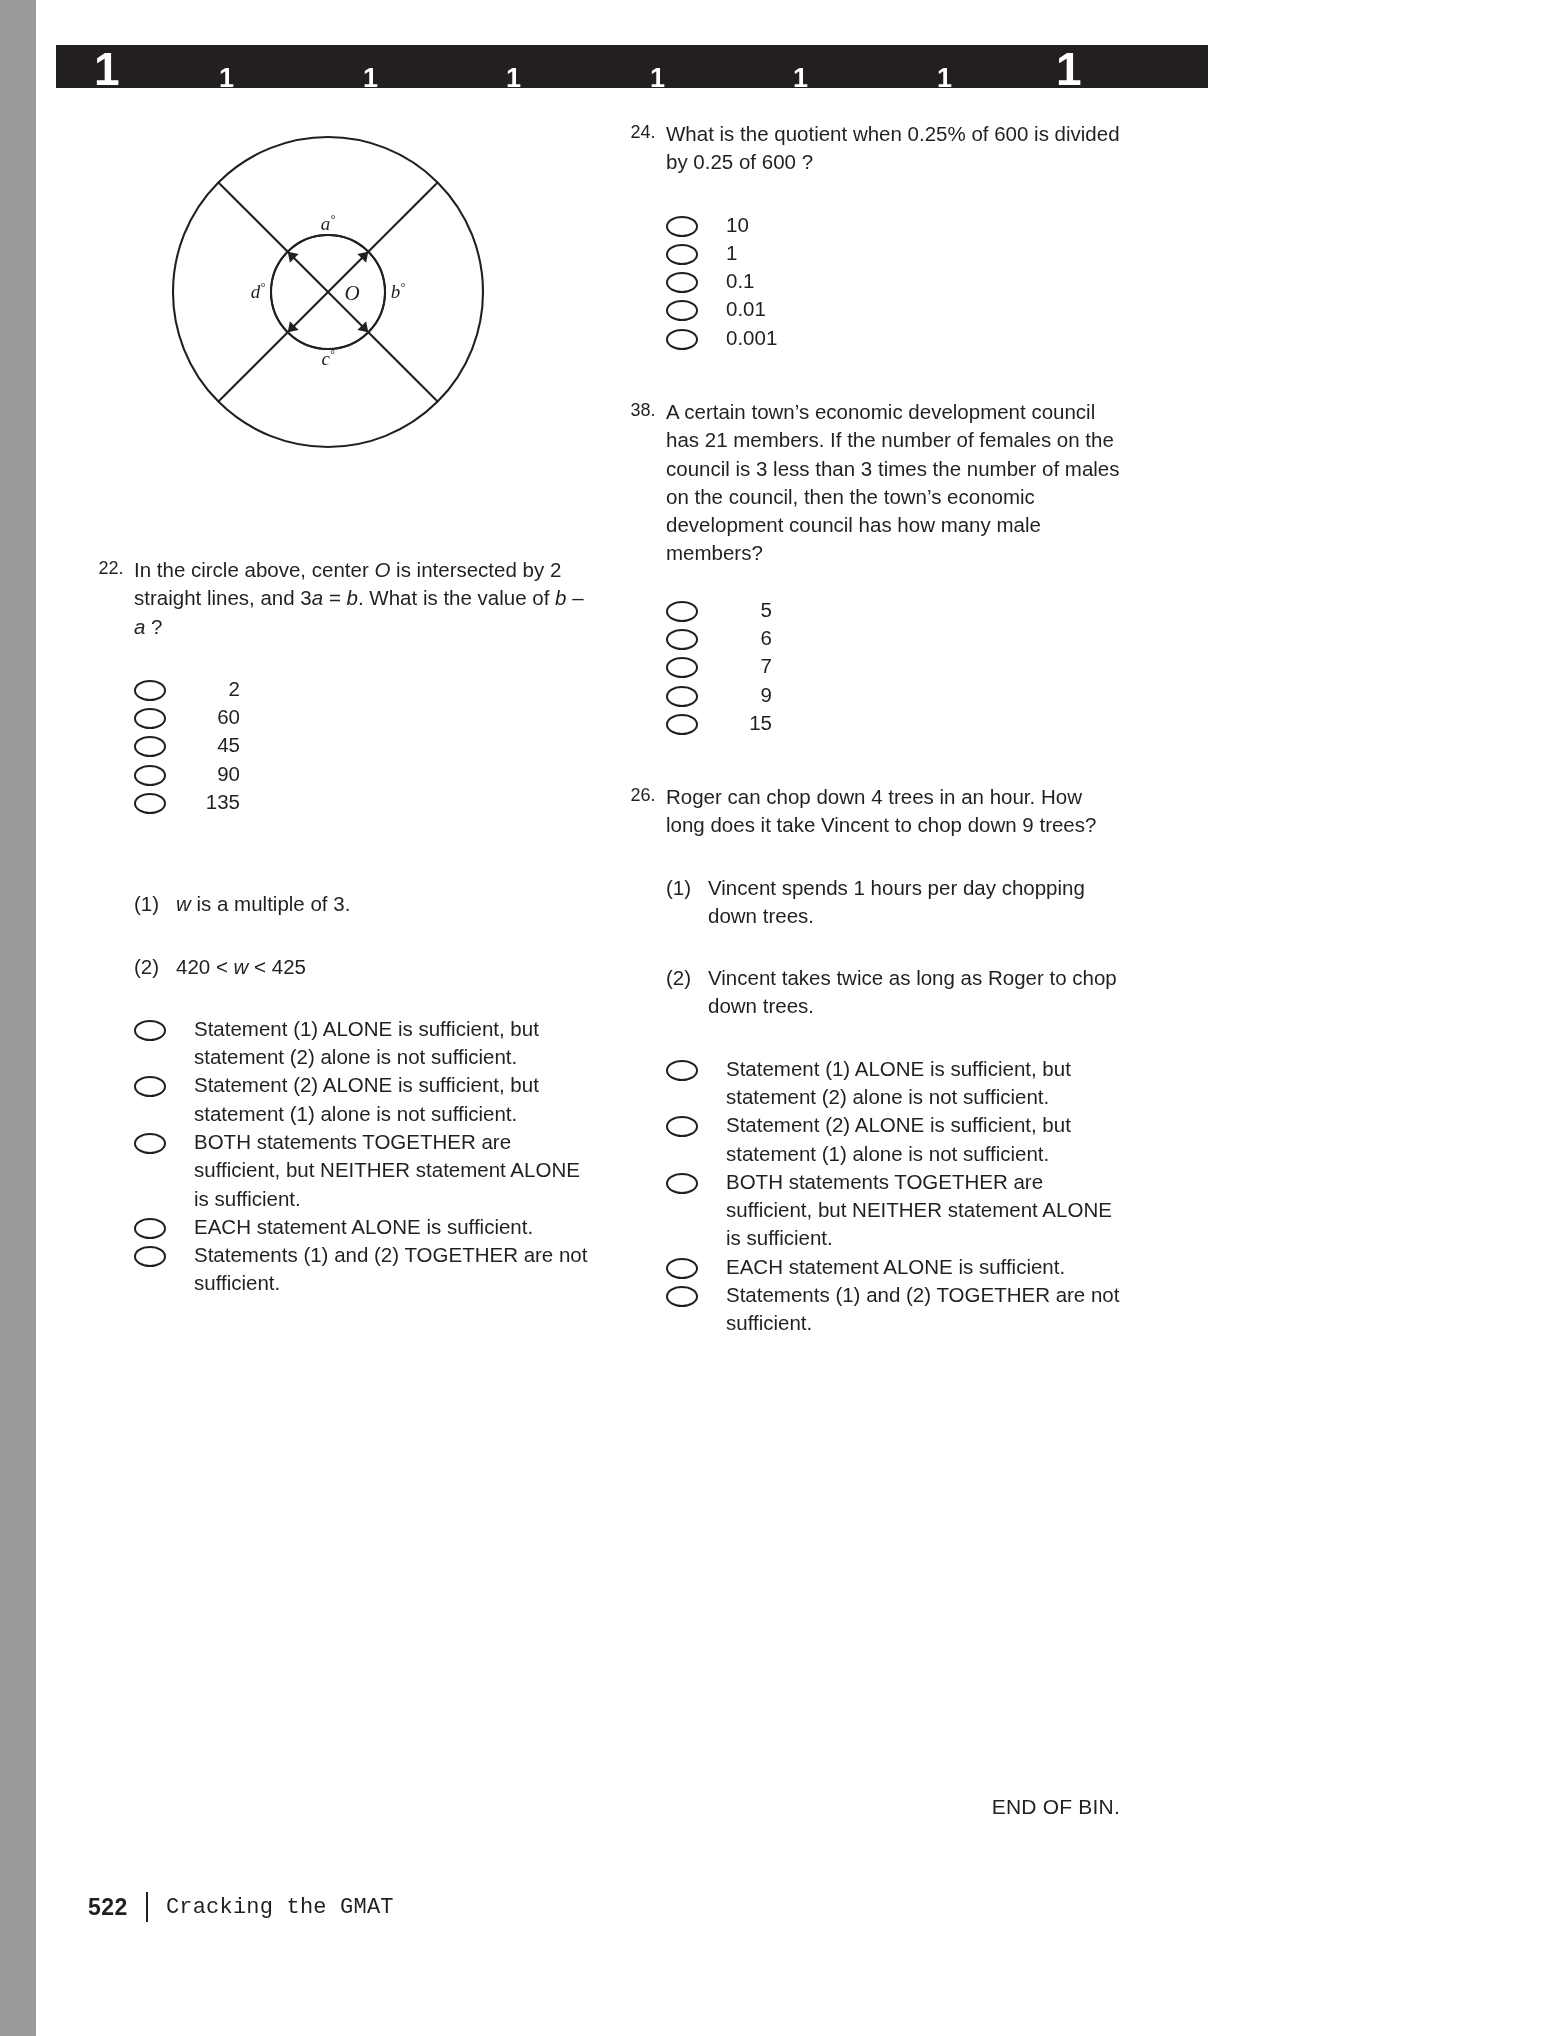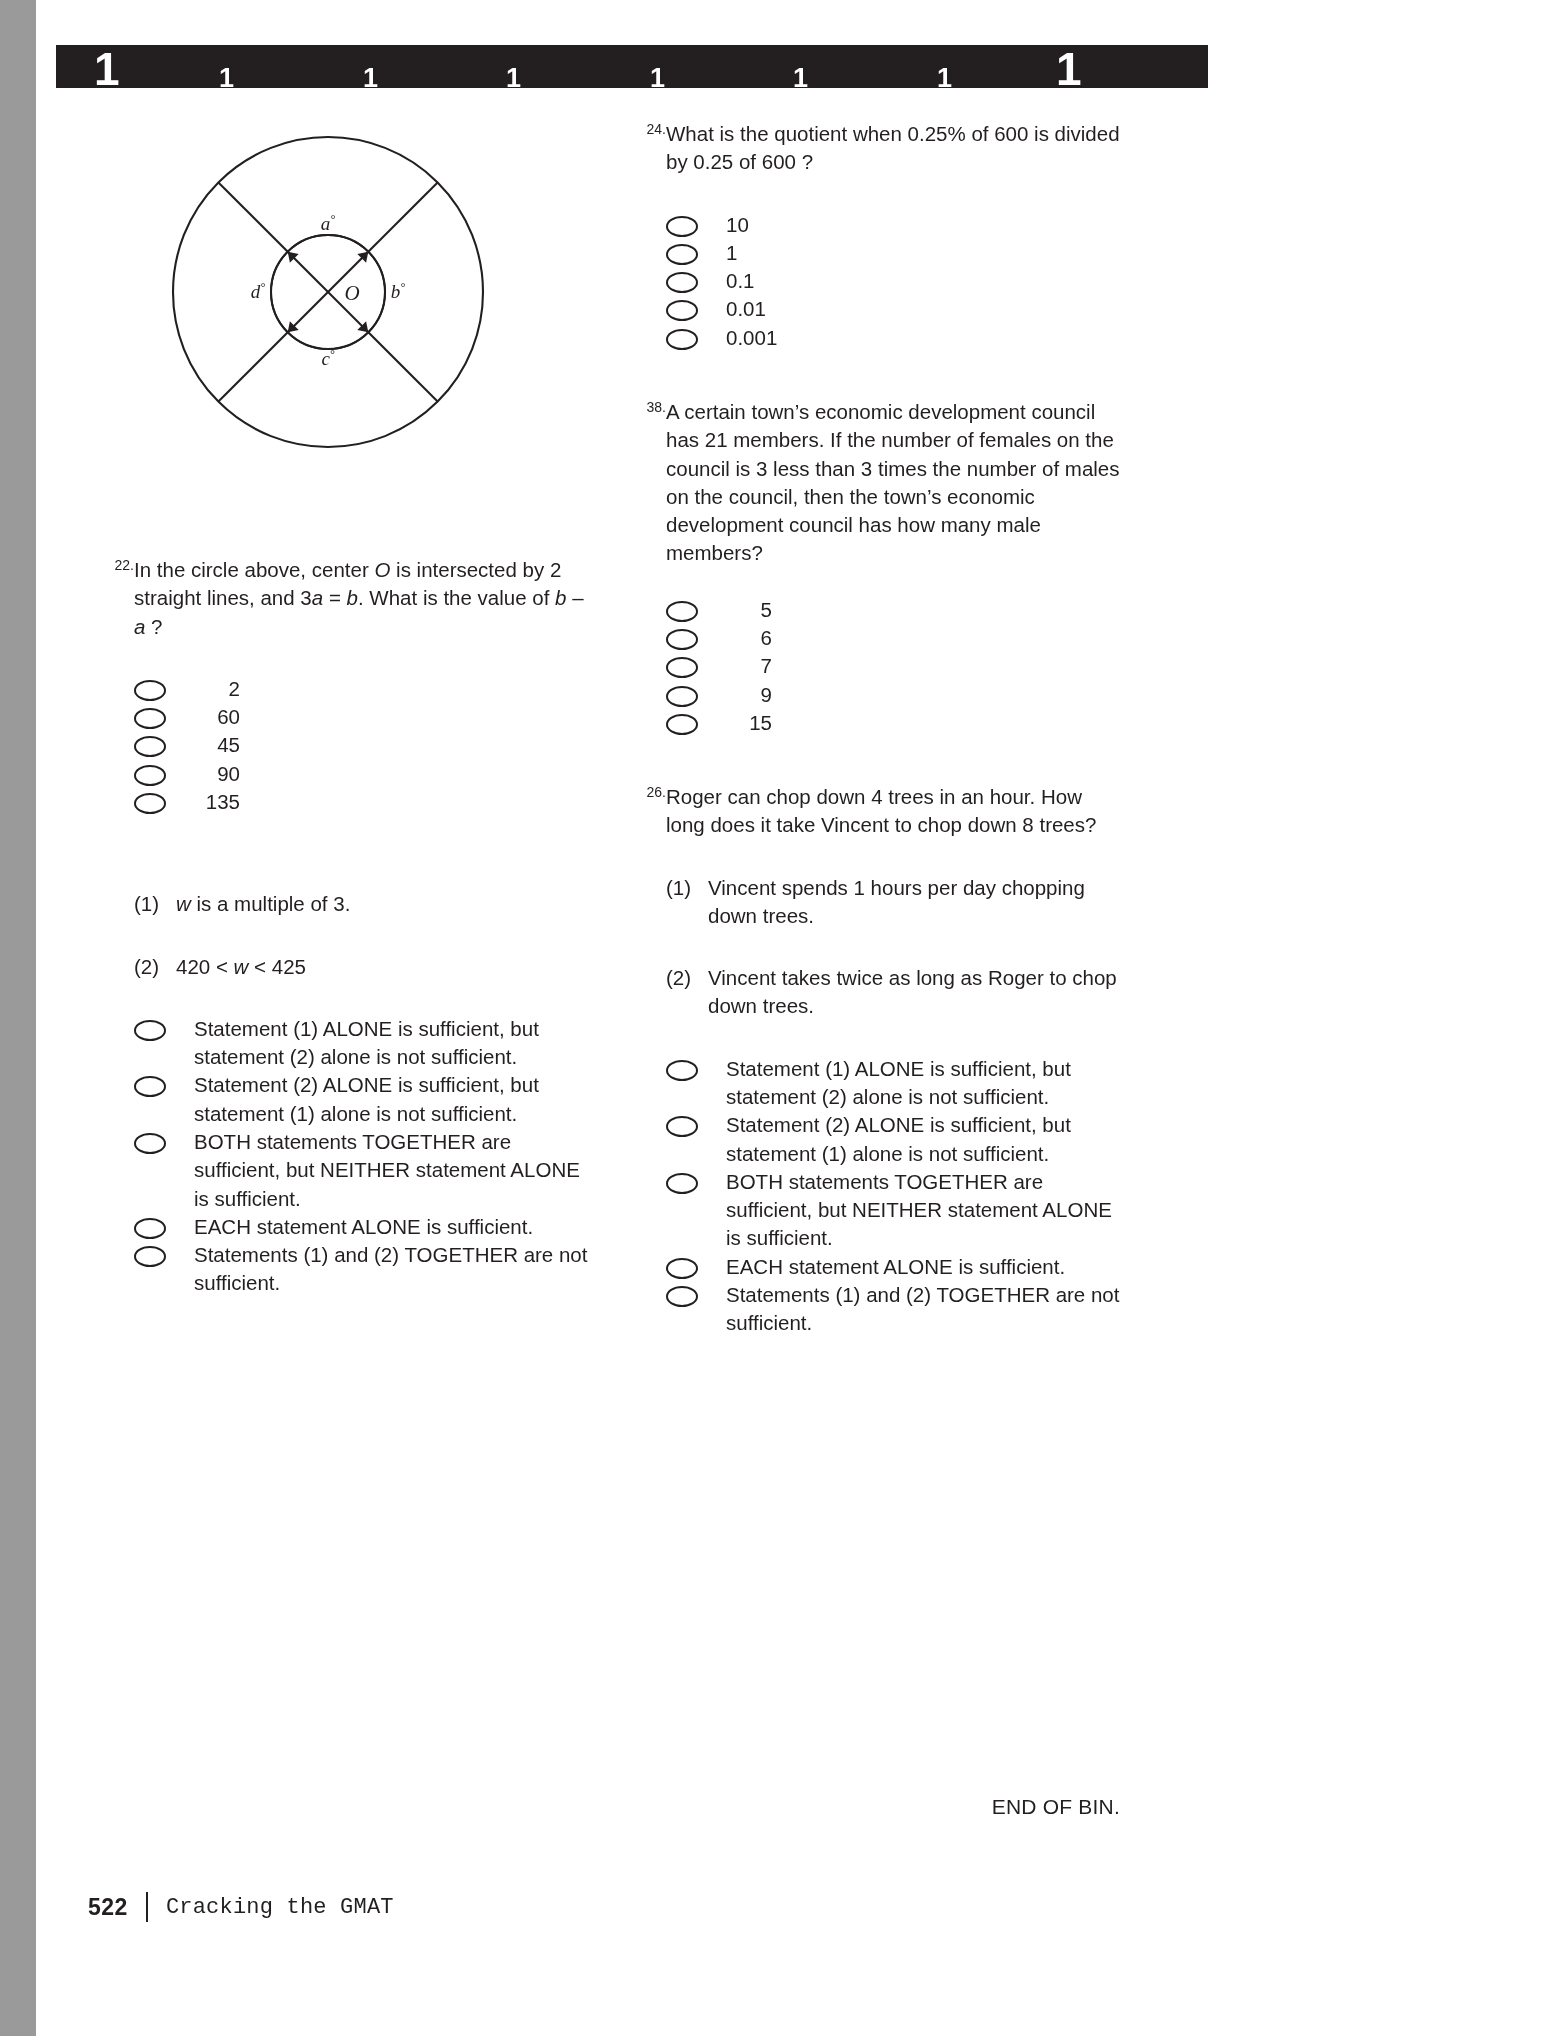--- a/index.html
+++ b/index.html
@@ -83,22 +83,22 @@
   .question {
     display: flex;
     align-items: flex-start;
     font-size: 20.5px;
     line-height: 1.38;
     color: #231f20;
   }
   .q-num {
     width: 46px;
     flex: 0 0 46px;
-    text-align: right;
-    font-size: 14px;
+    text-align: center;
+    font-size: 18px;
   }
   .q-body {
     flex: 1 1 auto;
   }
   .q-body i, .it { font-style: italic; }
 
   
   .ds-stmt {
     display: flex;
     align-items: flex-start;
@@ -396,21 +396,21 @@
         <div class="choice">
           <span class="bubble"></span>
           <span class="choice-num">15</span>
         </div>
       </div>
 
     <div class="sp-46"></div>
 
     <div class="question">
       <div class="q-num">26.</div>
-      <div class="q-body">Roger can chop down 4 trees in an hour. How long does it take Vincent to chop down 8 trees?</div>
+      <div class="q-body">Roger can chop down 4 trees in an hour. How long does it take Vincent to chop down 9 trees?</div>
     </div>
 
     <div class="sp-34"></div>
 
     <div class="ds-stmt">
       <div class="ds-label">(1)</div>
       <div class="ds-text">Vincent spends 1 hours per day chopping down trees.</div>
     </div>
 
     <div class="sp-34"></div>

